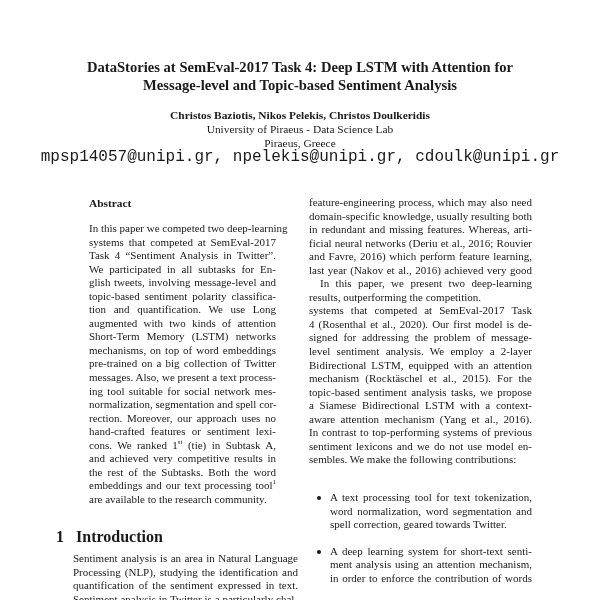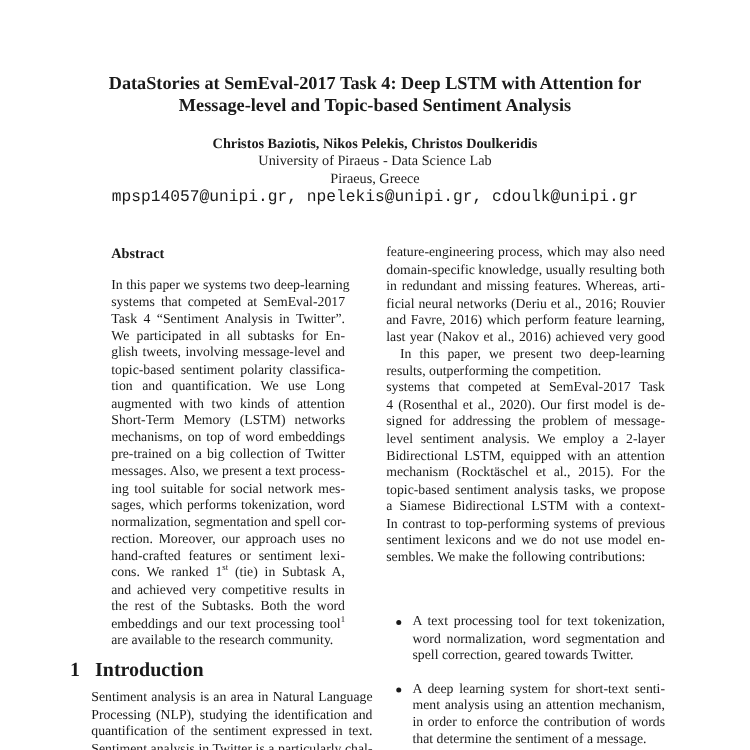--- a/index.html
+++ b/index.html
@@ -4,21 +4,21 @@
 <style>
   html, body { margin:0; padding:0; background:#ffffff; }
   body { width:600px; height:600px; overflow:hidden; position:relative;
          font-family:"Liberation Serif", "DejaVu Serif", serif; color:#1a1a1a; }
   .page { position:absolute; left:0; top:0; width:496px; height:600px;text-decoration:underline; }
   .title { position:absolute; left:40px; top:59px; width:520px; text-align:center;
            font-weight:bold; font-size:14.6px; line-height:17.5px; }
   .authors { position:absolute; left:40px; top:109px; width:520px; text-align:center;
              font-size:11.4px; line-height:13.9px; }
   .authors .names { font-weight:bold; }
-  .authors .emails { font-family:"Liberation Mono", "DejaVu Sans Mono", monospace; font-size:13px; }
+  .authors .emails { font-family:"Liberation Mono", "DejaVu Sans Mono", monospace; font-size:16px; }
   .abstract-head { position:absolute; left:89px; width:186px; top:196px; 
                    font-weight:bold; font-size:11.4px; line-height:14px; }
   .abstract { position:absolute; left:89px; top:222px; width:187px;
               font-size:11px; line-height:13.55px; text-align:justify; hyphens:manual; }
   .abstract .line, .col .line { display:block; text-align:justify; text-align-last:justify; white-space:nowrap; }
   .abstract .line.last, .col .line.last { text-align-last:left; }
   .intro-head { position:absolute; left:56px; top:529px; font-weight:bold; font-size:16px; line-height:15px; }
   .intro-head .num { display:inline-block; width:20px; }
   .intro-body { position:absolute; left:73px; top:552px; width:225px; font-size:11px; line-height:13.55px; }
   .col { position:absolute; left:309px; top:196px; width:223px; font-size:11px; line-height:13.55px; }
@@ -40,34 +40,33 @@
   <div class="authors">
     <div class="names">Christos Baziotis, Nikos Pelekis, Christos Doulkeridis</div>
     <div>University of Piraeus - Data Science Lab</div>
     <div>Piraeus, Greece</div>
     <div class="emails">mpsp14057@unipi.gr, npelekis@unipi.gr, cdoulk@unipi.gr</div>
   </div>
 
   <div class="abstract-head">Abstract</div>
 
   <div class="abstract">
-    <span class="line">In this paper we systems two deep-learning</span>
+    <span class="line">In this paper we competed two deep-learning</span>
     <span class="line">systems that competed at SemEval-2017</span>
     <span class="line">Task 4 “Sentiment Analysis in Twitter”.</span>
     <span class="line">We participated in all subtasks for En-</span>
     <span class="line">glish tweets, involving message-level and</span>
     <span class="line">topic-based sentiment polarity classifica-</span>
     <span class="line">tion and quantification.  We use Long</span>
     <span class="line">augmented with two kinds of attention</span>
     <span class="line">Short-Term Memory (LSTM) networks</span>
     <span class="line">mechanisms, on top of word embeddings</span>
     <span class="line">pre-trained on a big collection of Twitter</span>
     <span class="line">messages. Also, we present a text process-</span>
     <span class="line">ing tool suitable for social network mes-</span>
-    <span class="line">sages, which performs tokenization, word</span>
     <span class="line">normalization, segmentation and spell cor-</span>
     <span class="line">rection.  Moreover, our approach uses no</span>
     <span class="line">hand-crafted features or sentiment lexi-</span>
     <span class="line"><span>cons.  We ranked 1</span><sup>st</sup><span> (tie) in Subtask A,</span></span>
     <span class="line">and achieved very competitive results in</span>
     <span class="line">the rest of the Subtasks.  Both the word</span>
     <span class="line"><span>embeddings and our text processing tool</span><sup>1</sup></span>
     <span class="line last">are available to the research community.</span>
   </div>
 
@@ -92,34 +91,34 @@
     <span class="line" style="padding-left:11px;">In this paper, we present two deep-learning</span>
     <span class="line last">results, outperforming the competition.</span>
     <span class="line">systems that competed at SemEval-2017 Task</span>
     <span class="line">4 (Rosenthal et al., 2020). Our first model is de-</span>
     <span class="line">signed for addressing the problem of message-</span>
     <span class="line">level sentiment analysis.  We employ a 2-layer</span>
     <span class="line">Bidirectional LSTM, equipped with an attention</span>
     <span class="line">mechanism (Rocktäschel et al., 2015).  For the</span>
     <span class="line">topic-based sentiment analysis tasks, we propose</span>
     <span class="line">a Siamese Bidirectional LSTM with a context-</span>
+    <span class="line">aware attention mechanism (Yang et al., 2016).</span>
     <span class="line">In contrast to top-performing systems of previous</span>
     <span class="line">sentiment lexicons and we do not use model en-</span>
     <span class="line last">sembles. We make the following contributions:</span>
   </div>
 
   <div class="bullets col" style="left:309px; top:491px; width:223px;">
     <div class="bullet">
       <span class="dot"></span>
       <span class="line">A text processing tool for text tokenization,</span>
       <span class="line">word normalization, word segmentation and</span>
       <span class="line last">spell correction, geared towards Twitter.</span>
     </div>
     <div class="bullet">
       <span class="dot"></span>
       <span class="line">A deep learning system for short-text senti-</span>
       <span class="line">ment analysis using an attention mechanism,</span>
       <span class="line">in order to enforce the contribution of words</span>
-      <span class="line last">that determine the sentiment of a message.</span>
     </div>
   </div>
 
 </div>
 
 </body></html>

